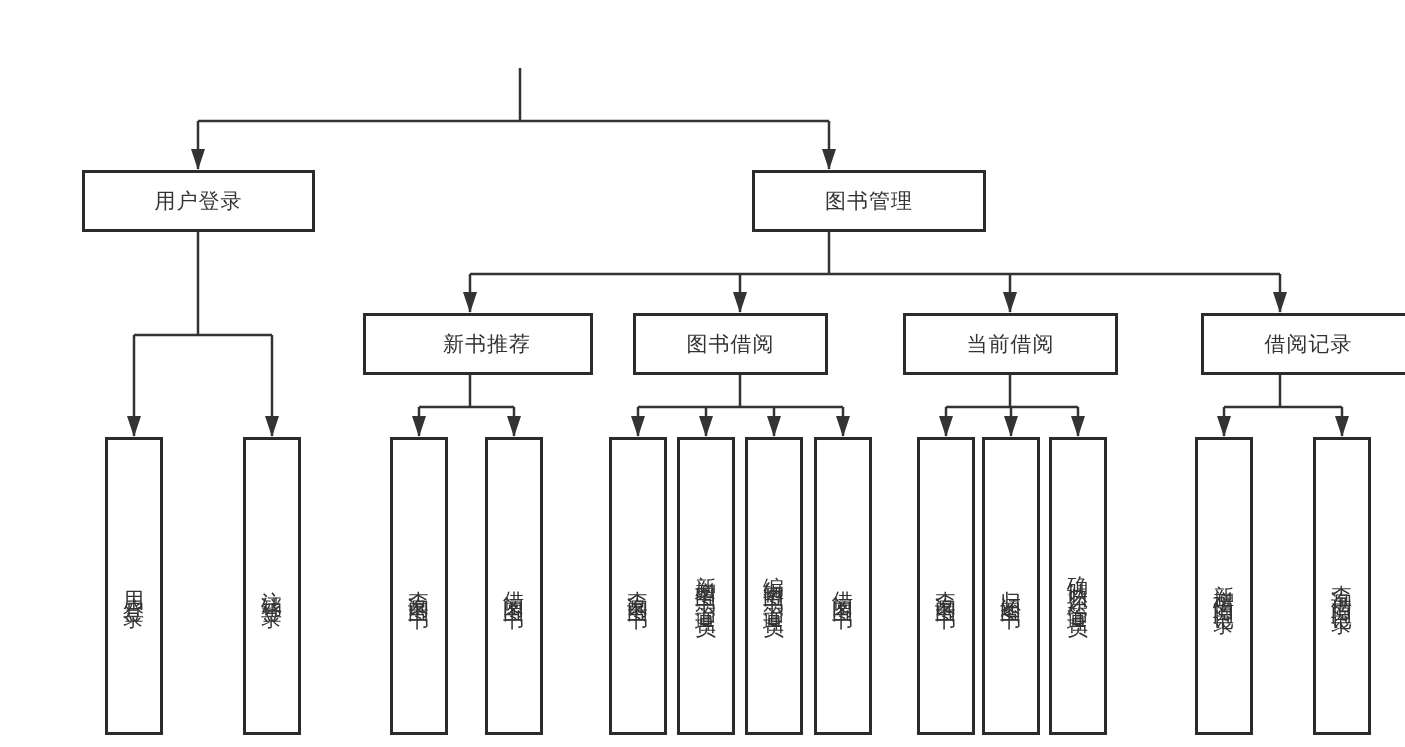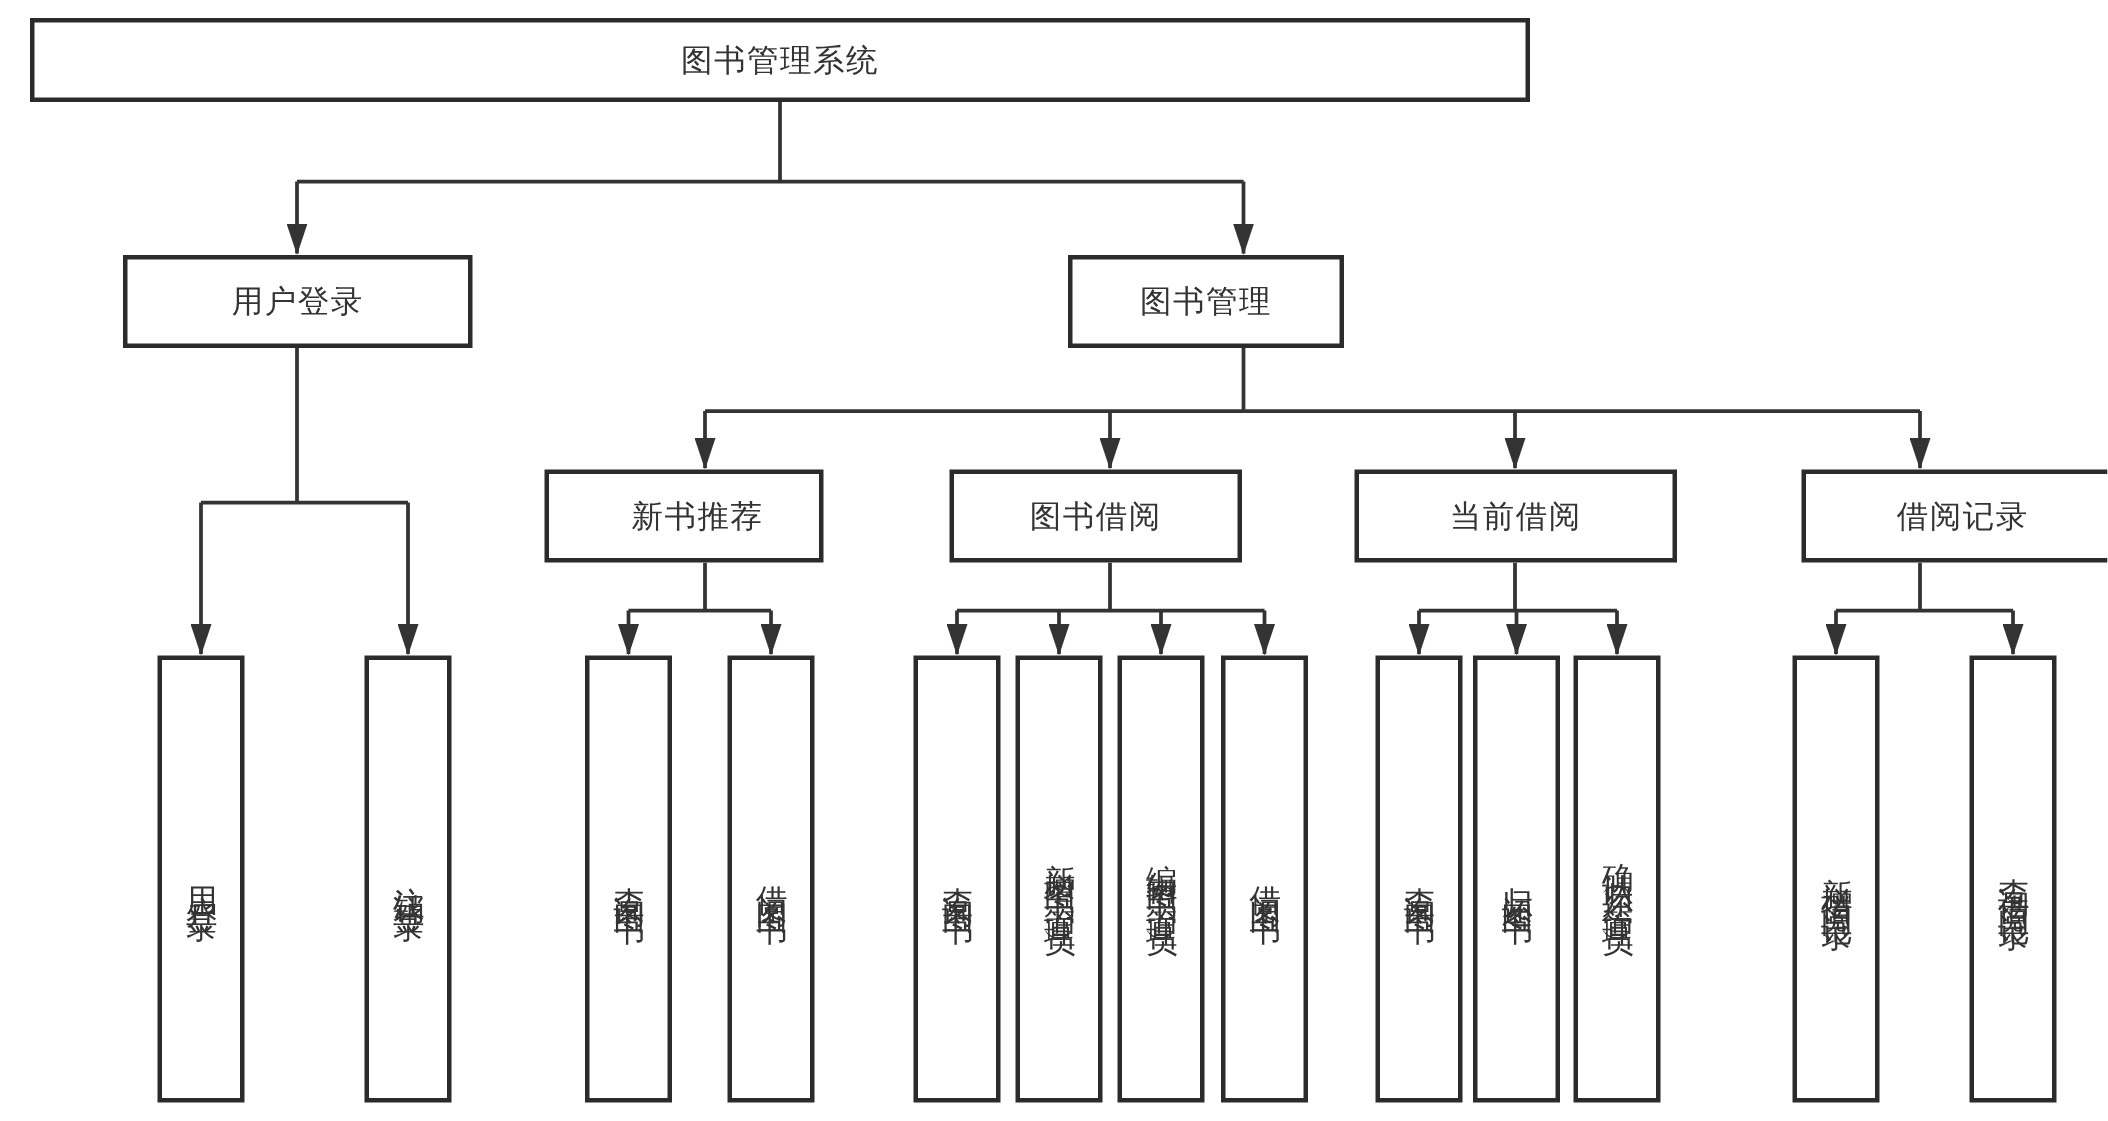--- a/index.html
+++ b/index.html
@@ -84,26 +84,25 @@
       <line x1="774" y1="407" x2="774" y2="436"></line>
       <line x1="843" y1="407" x2="843" y2="436"></line>
       <line x1="946" y1="407" x2="946" y2="436"></line>
       <line x1="1011" y1="407" x2="1011" y2="436"></line>
       <line x1="1078" y1="407" x2="1078" y2="436"></line>
       <line x1="1224" y1="407" x2="1224" y2="436"></line>
       <line x1="1342" y1="407" x2="1342" y2="436"></line>
     </g>
   </svg>
 
-  <div class="hbox" style="left:20px;top:12px;width:1000px;height:56px;">图书管理系统</div>
 
   <div class="hbox" style="left:82px;top:170px;width:233px;height:62px;">用户登录</div>
-  <div class="hbox" style="left:712px;top:170px;width:184px;height:62px;">图书管理</div>
+  <div class="hbox" style="left:752px;top:170px;width:234px;height:62px;">图书管理</div>
 
-  <div class="hbox" style="left:363px;top:313px;width:186px;height:62px;padding-left:18px;">新书推荐</div>
+  <div class="hbox" style="left:363px;top:313px;width:230px;height:62px;padding-left:18px;">新书推荐</div>
   <div class="hbox" style="left:633px;top:313px;width:195px;height:62px;">图书借阅</div>
   <div class="hbox" style="left:903px;top:313px;width:215px;height:62px;">当前借阅</div>
   <div class="hbox" style="left:1173px;top:313px;width:215px;height:62px;margin-left:28px;">借阅记录</div>
 
   <div class="vbox" style="left:105px;">
     <span class="vtext">用户登录</span>
   </div>
   <div class="vbox" style="left:243px;">
     <span class="vtext">注销登录</span>
   </div>

